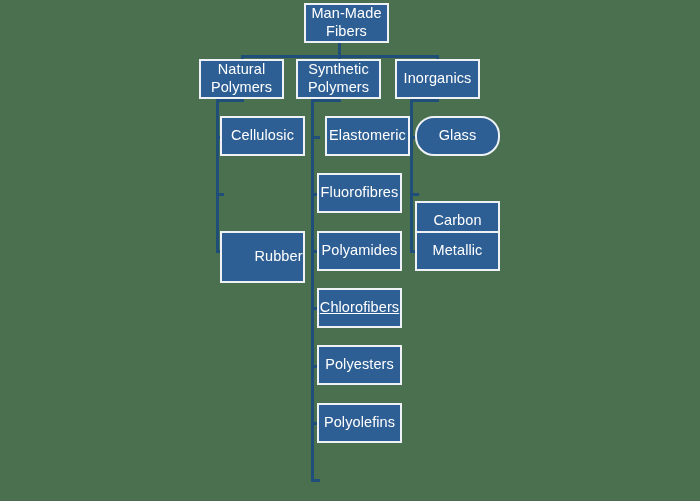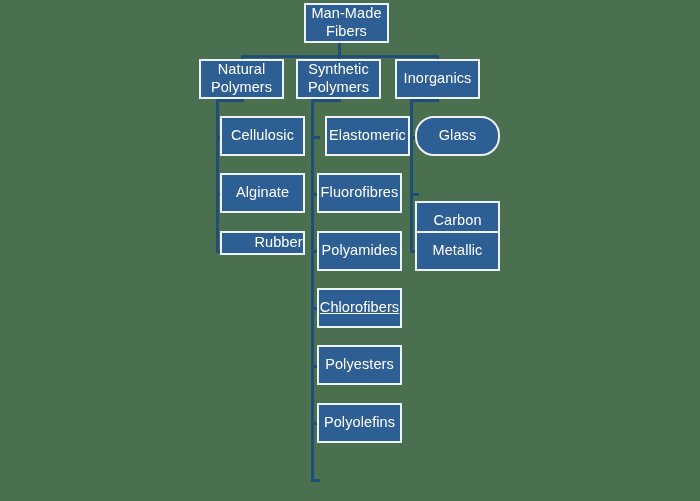--- a/index.html
+++ b/index.html
@@ -84,22 +84,21 @@
   <div class="node two-line" style="left:304px; top:3px; width:85px; height:40px;">Man-Made
 Fibers</div>
 
   <div class="node two-line" style="left:199px; top:59px; width:85px; height:40px;">Natural
 Polymers</div>
   <div class="node two-line" style="left:296px; top:59px; width:85px; height:40px;">Synthetic
 Polymers</div>
   <div class="node" style="left:395px; top:59px; width:85px; height:40px;">Inorganics</div>
 
   <div class="node" style="left:220px; top:116px; width:85px; height:40px;">Cellulosic</div>
-  <div class="node" style="left:220px; top:173px; width:85px; height:40px;">Alginate</div>
-  <div class="node" style="left:220px; top:231px; width:85px; height:24px;padding-left:32px;">Rubber</div>
+  <div class="node" style="left:220px; top:231px; width:85px; height:52px;padding-left:32px;">Rubber</div>
 
   <div class="node" style="left:317px; top:116px; width:85px; height:40px;margin-left:8px;">Elastomeric</div>
   <div class="node" style="left:317px; top:231px; width:85px; height:40px;">Polyamides</div>
   <div class="node" style="left:317px; top:173px; width:85px; height:40px;">Fluorofibres</div>
   <div class="node" style="left:317px; top:288px; width:85px; height:40px;text-decoration:underline;">Chlorofibers</div>
   <div class="node" style="left:317px; top:345px; width:85px; height:40px;">Polyesters</div>
   <div class="node" style="left:317px; top:403px; width:85px; height:40px;">Polyolefins</div>
 
   <div class="node" style="left:415px; top:116px; width:85px; height:40px;border-radius:19px;">Glass</div>
   <div class="node" style="left:415px; top:173px; width:85px; height:40px;margin-top:28px;">Carbon</div>

